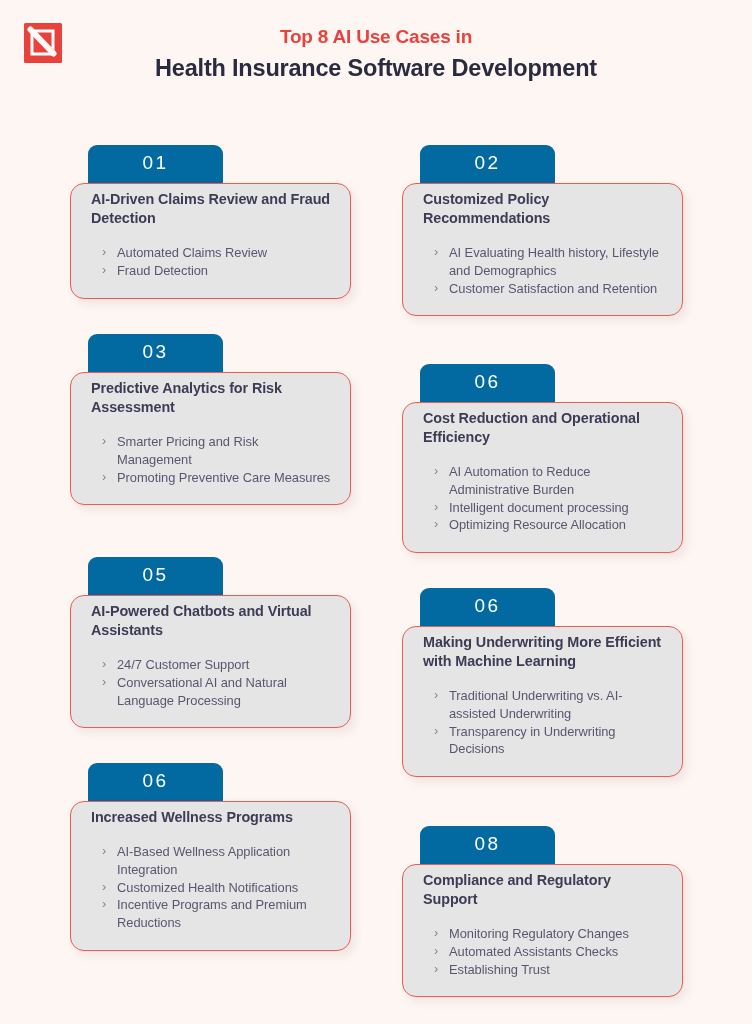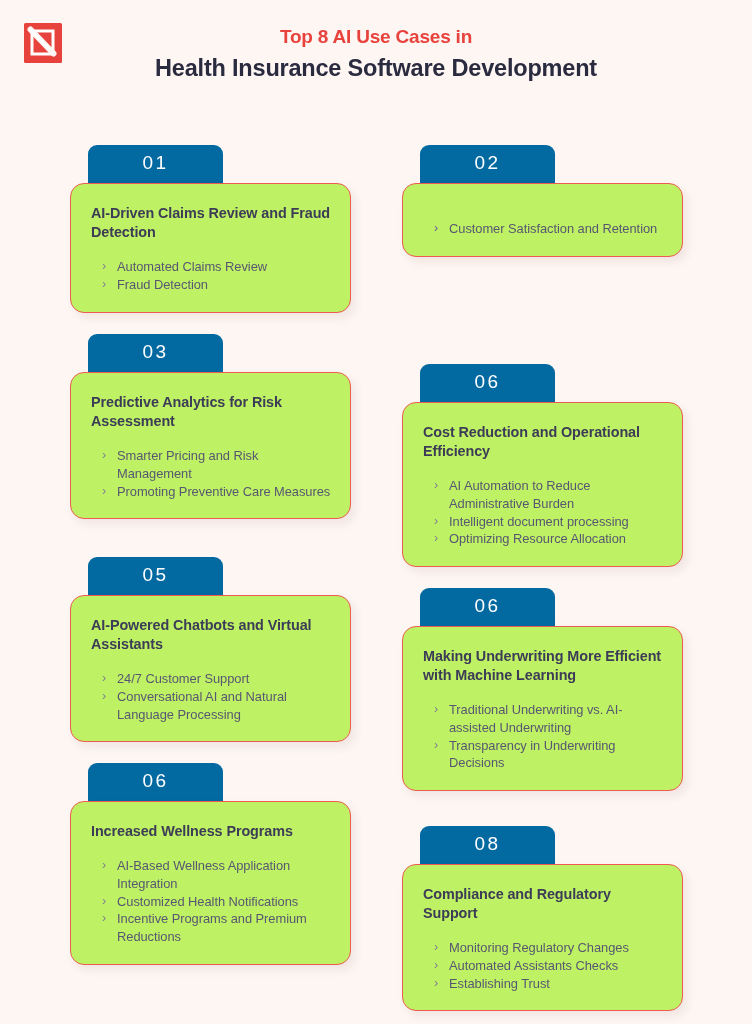--- a/index.html
+++ b/index.html
@@ -72,24 +72,24 @@
     font-weight: 300;
     letter-spacing: 2.5px;
     text-align: center;
     line-height: 36px;
     z-index: 1;
   }
 
   .card-body {
     position: relative;
     width: 281px;
-    background: #bef264;
+    background: #e5e5e5;
     border: 1px solid #EE5B52;
     border-radius: 14px;
-    padding: 20px 18px 18px 20px;
+    padding: 6px 18px 18px 20px;
     box-shadow: 4px 5px 9px rgba(140, 90, 80, 0.10);
     z-index: 2;
   }
 
   .card-title {
     color: #3D3C56;
     font-size: 14.4px;
     font-weight: bold;
     line-height: 19px;
     letter-spacing: -0.1px;
@@ -148,22 +148,23 @@
         <div class="card-title">AI-Driven Claims Review and Fraud Detection</div>
         <ul class="bullets">
           <li><span class="chev">›</span><span>Automated Claims Review</span></li>
           <li><span class="chev">›</span><span>Fraud Detection</span></li>
         </ul>
       </div>
     </div>
     <div class="card-group" style="left: 402px; top: 145px;">
       <div class="num-tab">02</div>
       <div class="card-body">
-        <ul class="bullets">
-          <li><span class="chev">›</span></li>
+        <div class="card-title">Customized Policy Recommendations</div>
+        <ul class="bullets">
+          <li><span class="chev">›</span><span>AI Evaluating Health history, Lifestyle and Demographics</span></li>
           <li><span class="chev">›</span><span>Customer Satisfaction and Retention</span></li>
         </ul>
       </div>
     </div>
     <div class="card-group" style="left: 70px; top: 334px;">
       <div class="num-tab">03</div>
       <div class="card-body">
         <div class="card-title">Predictive Analytics for Risk Assessment</div>
         <ul class="bullets">
           <li><span class="chev">›</span><span>Smarter Pricing and Risk Management</span></li>

